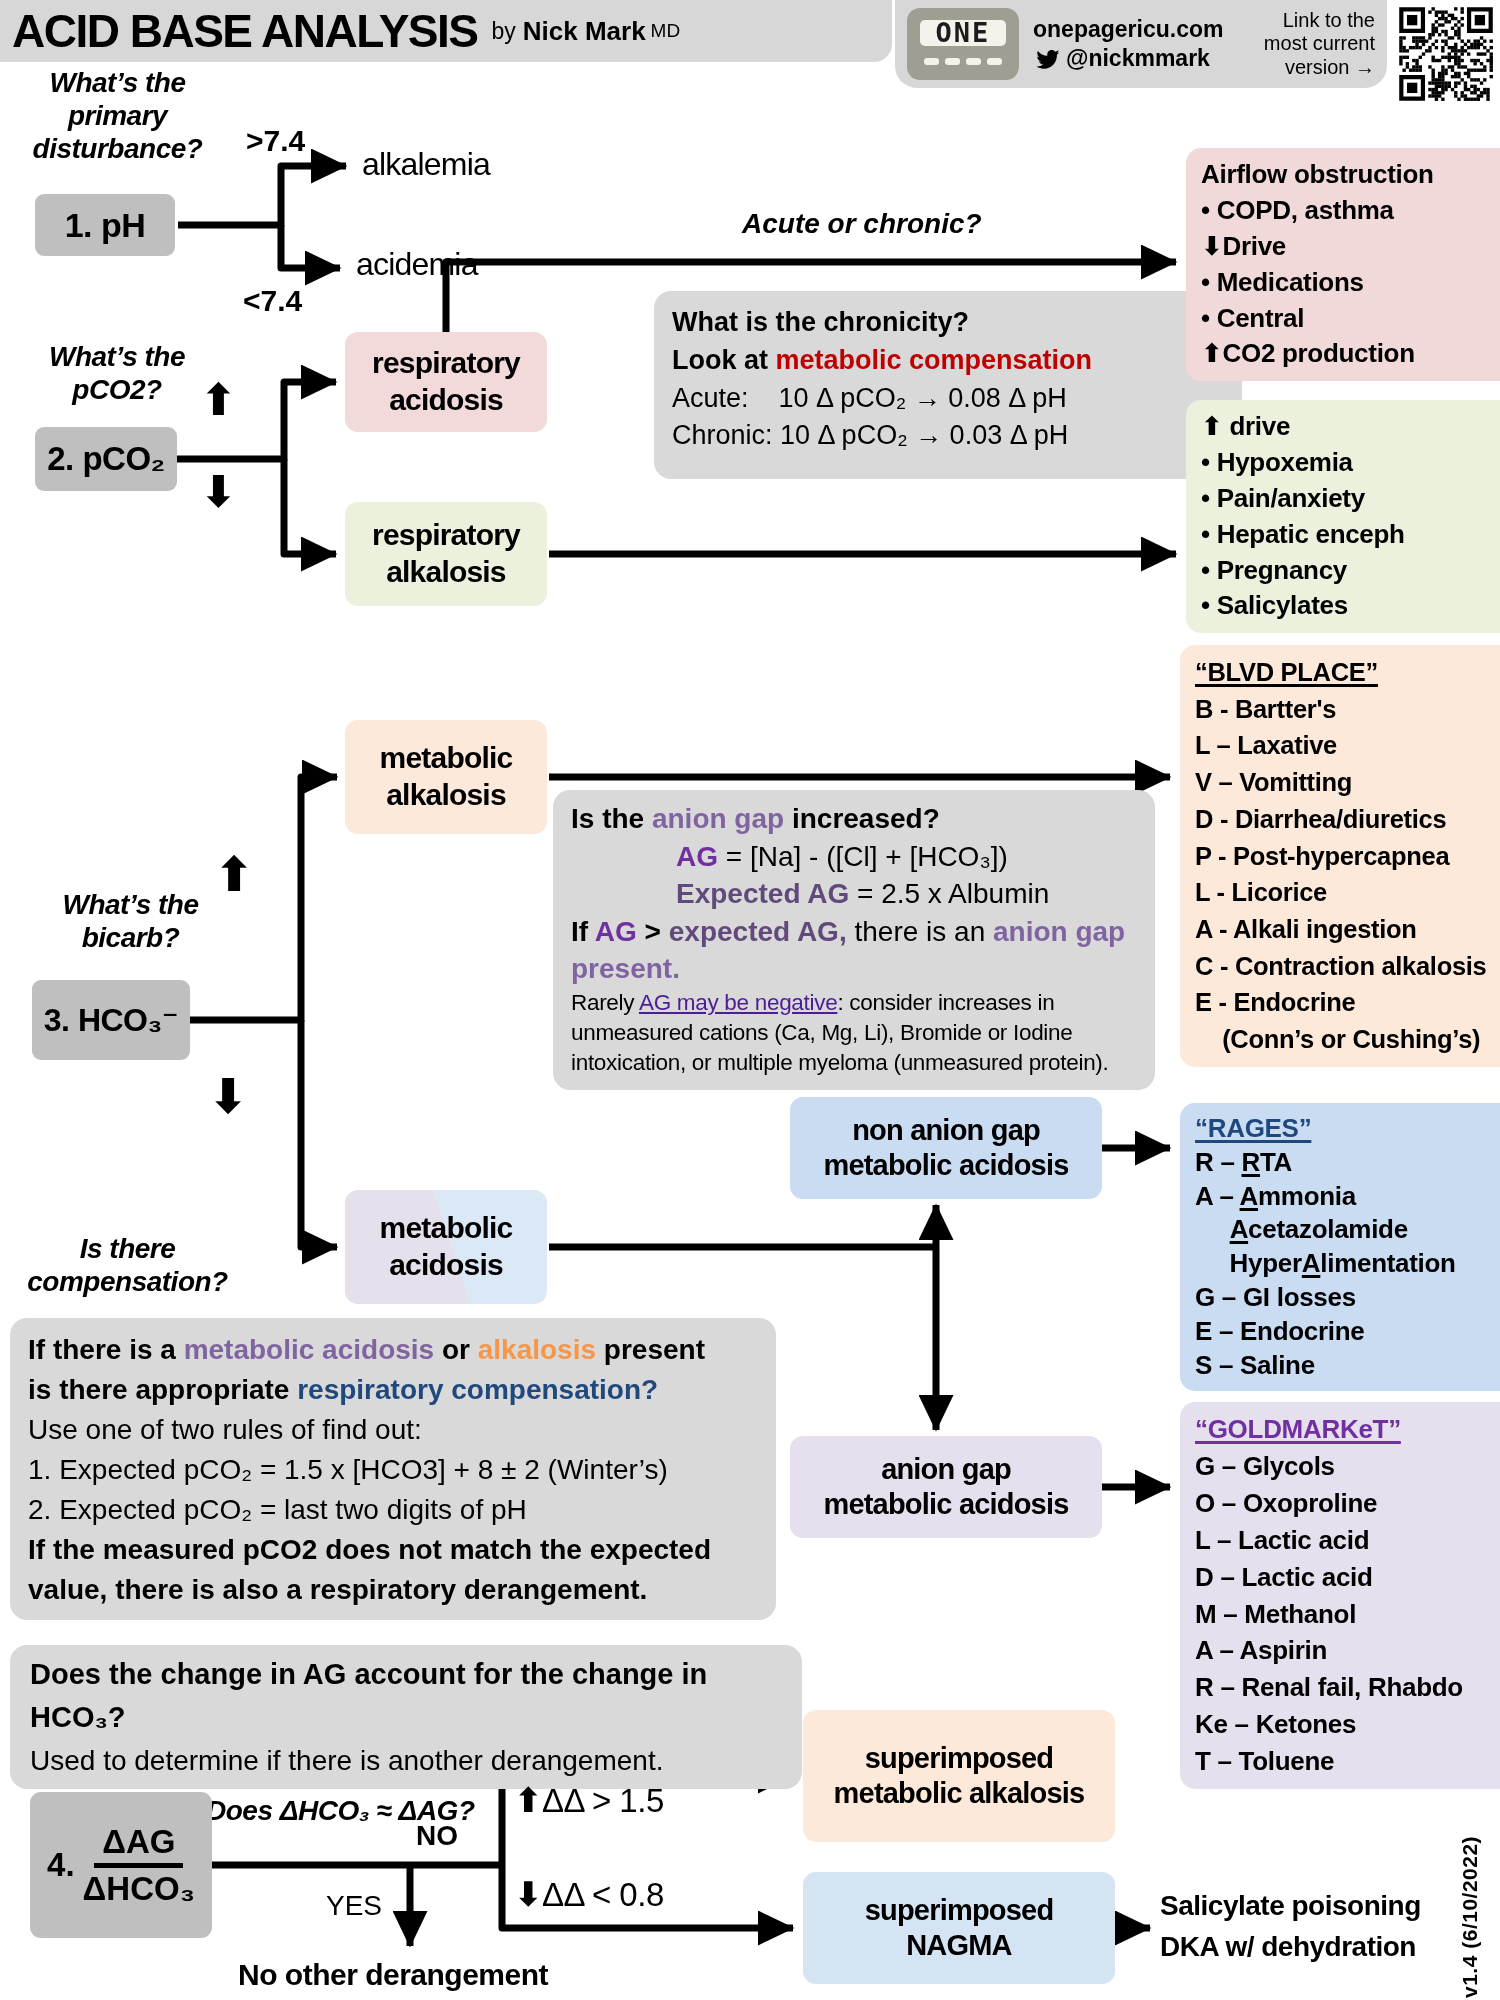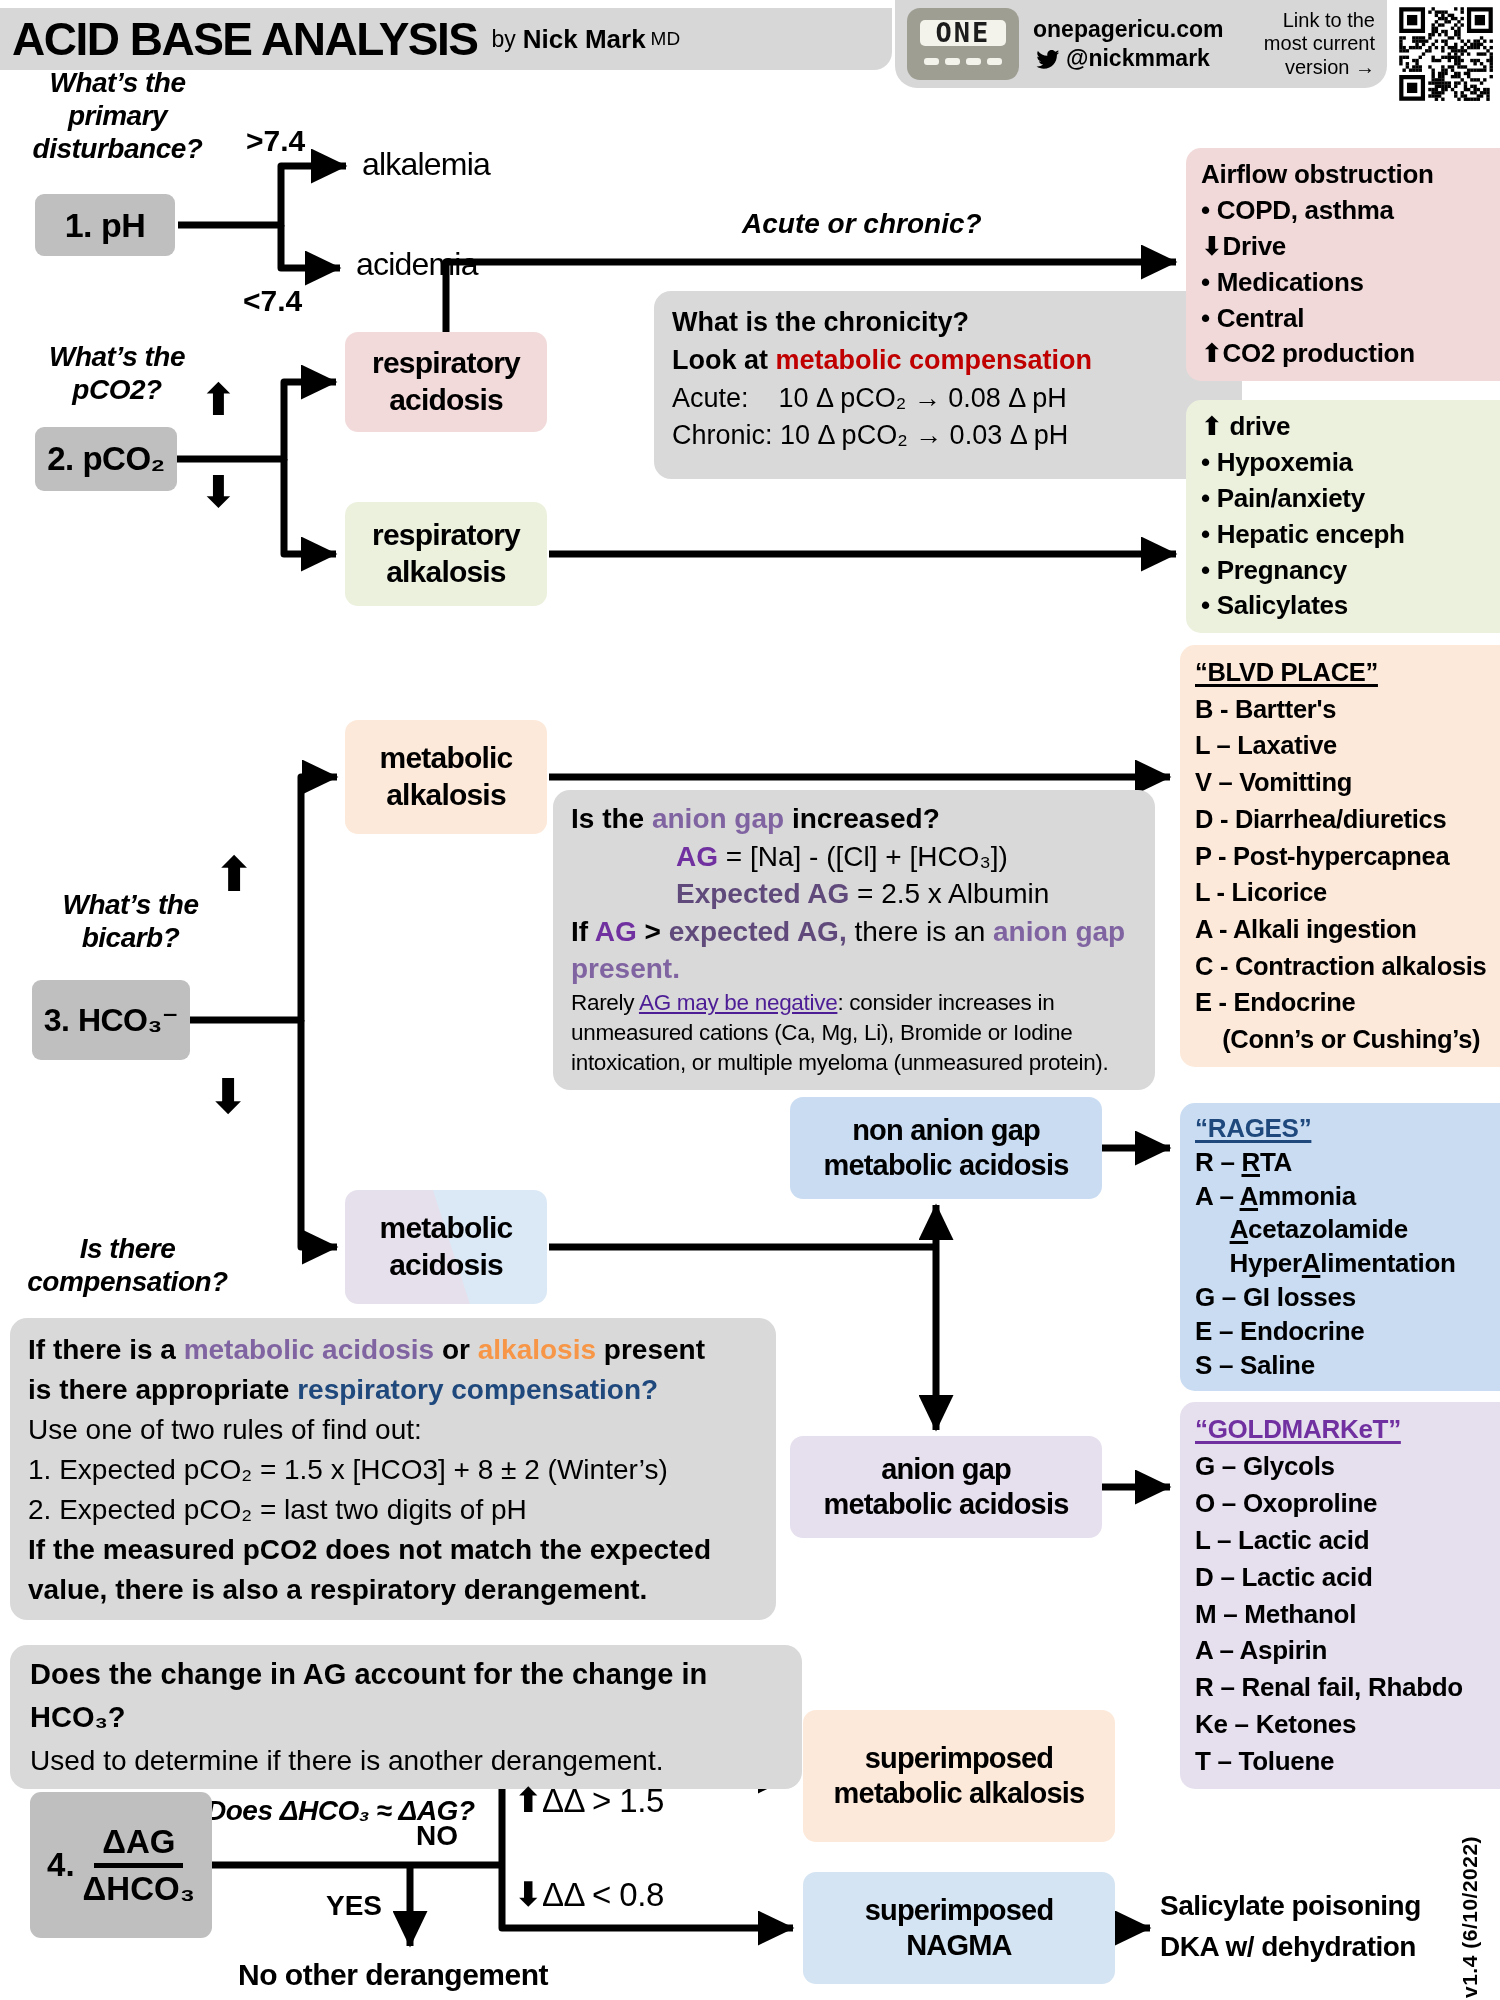--- a/index.html
+++ b/index.html
@@ -15,21 +15,21 @@
   .infobox{background:#d9d9d9;border-radius:17px;}
   .listbox{border-radius:15px;padding:9px 15px;font-weight:bold;letter-spacing:-0.3px;}
   .list-title{text-decoration:underline;text-underline-offset:3px;text-decoration-thickness:2.5px;}
   .li{white-space:pre-wrap;}
   u{text-decoration-thickness:2.5px;text-underline-offset:3px;}
   .garrow{font-family:"DejaVu Sans",sans-serif;font-weight:bold;line-height:1;}
   .bigword{font-weight:normal;font-size:32px;letter-spacing:-0.8px;}
   .branchnum{font-weight:bold;font-size:30px;}
   
   #titlebar{left:0;top:0;width:892px;height:62px;background:#d7d7d7;border-radius:0 0 18px 0;
-            display:flex;align-items:center;padding-left:12px;box-sizing:border-box;margin-top:8px;}
+            display:flex;align-items:center;padding-left:12px;box-sizing:border-box;}
   #main-title{font-size:46px;font-weight:bold;letter-spacing:-1.5px;}
   #byline{margin-left:14px;font-size:23px;}
   #author{font-weight:bold;font-size:26px;margin-left:7px;}
   #credential{font-size:19px;margin-left:5px;}
   #logo-panel{left:895px;top:0;width:492px;height:88px;background:#d7d7d7;border-radius:0 0 22px 22px;
               display:flex;align-items:center;gap:14px;padding:6px 12px;box-sizing:border-box;}
   #pager-icon{width:112px;height:72px;background:#9f9e93;border-radius:13px;display:flex;flex-direction:column;
               align-items:center;justify-content:center;gap:5px;flex:0 0 auto;}
   #pager-screen{width:86px;height:26px;background:#f3f3ec;border-radius:5px;display:flex;align-items:center;justify-content:center;
                 font-family:"DejaVu Sans Mono","DejaVu Sans",monospace;font-weight:bold;font-size:27px;letter-spacing:2px;color:#1c1c1c;text-align:center;}
@@ -90,21 +90,21 @@
   #delta-box{left:10px;top:1645px;width:792px;height:144px;padding:12px 20px;box-sizing:border-box;
              font-size:28px;line-height:1.5;display:flex;flex-direction:column;justify-content:center;}
   #delta-box .t1{font-weight:bold;font-size:29px;}
   #q5{left:206px;top:1794px;width:290px;text-align:left;font-size:28px;}
   #frac-box{left:30px;top:1792px;width:182px;height:146px;background:#bfbfbf;border-radius:11px;
             display:flex;align-items:center;justify-content:center;gap:8px;font-weight:bold;font-size:33px;}
   #frac-col{display:flex;flex-direction:column;align-items:center;}
   #frac-num{border-bottom:5px solid #000;padding:0 8px 2px;}
   #frac-den{padding-top:2px;}
   #no-label{left:416px;top:1820px;font-weight:bold;font-size:28px;}
-  #yes-label{left:326px;top:1890px;font-weight:bold;font-size:28px;}
+  #yes-label{left:326px;top:1890px;font-weight:normal;font-size:28px;}
   .ddlabel{font-size:33px;letter-spacing:-0.5px;}
   #dd-high{left:514px;top:1782px;}
   #dd-low{left:514px;top:1876px;}
   .ddlabel .garrow{font-size:34px;}
   #super-alk{left:803px;top:1710px;width:312px;height:132px;background:#fde9d9;font-size:29px;}
   #super-nagma{left:803px;top:1872px;width:312px;height:112px;background:#d4e4f3;font-size:29px;}
   #salicylate{left:1160px;top:1886px;width:320px;font-weight:bold;font-size:28px;line-height:1.45;
               text-align:left;letter-spacing:-0.5px;}
   #no-other{left:238px;top:1958px;font-weight:bold;font-size:30px;letter-spacing:-0.5px;}
   #version{left:1458px;top:1668px;height:330px;writing-mode:vertical-rl;transform:rotate(180deg);

